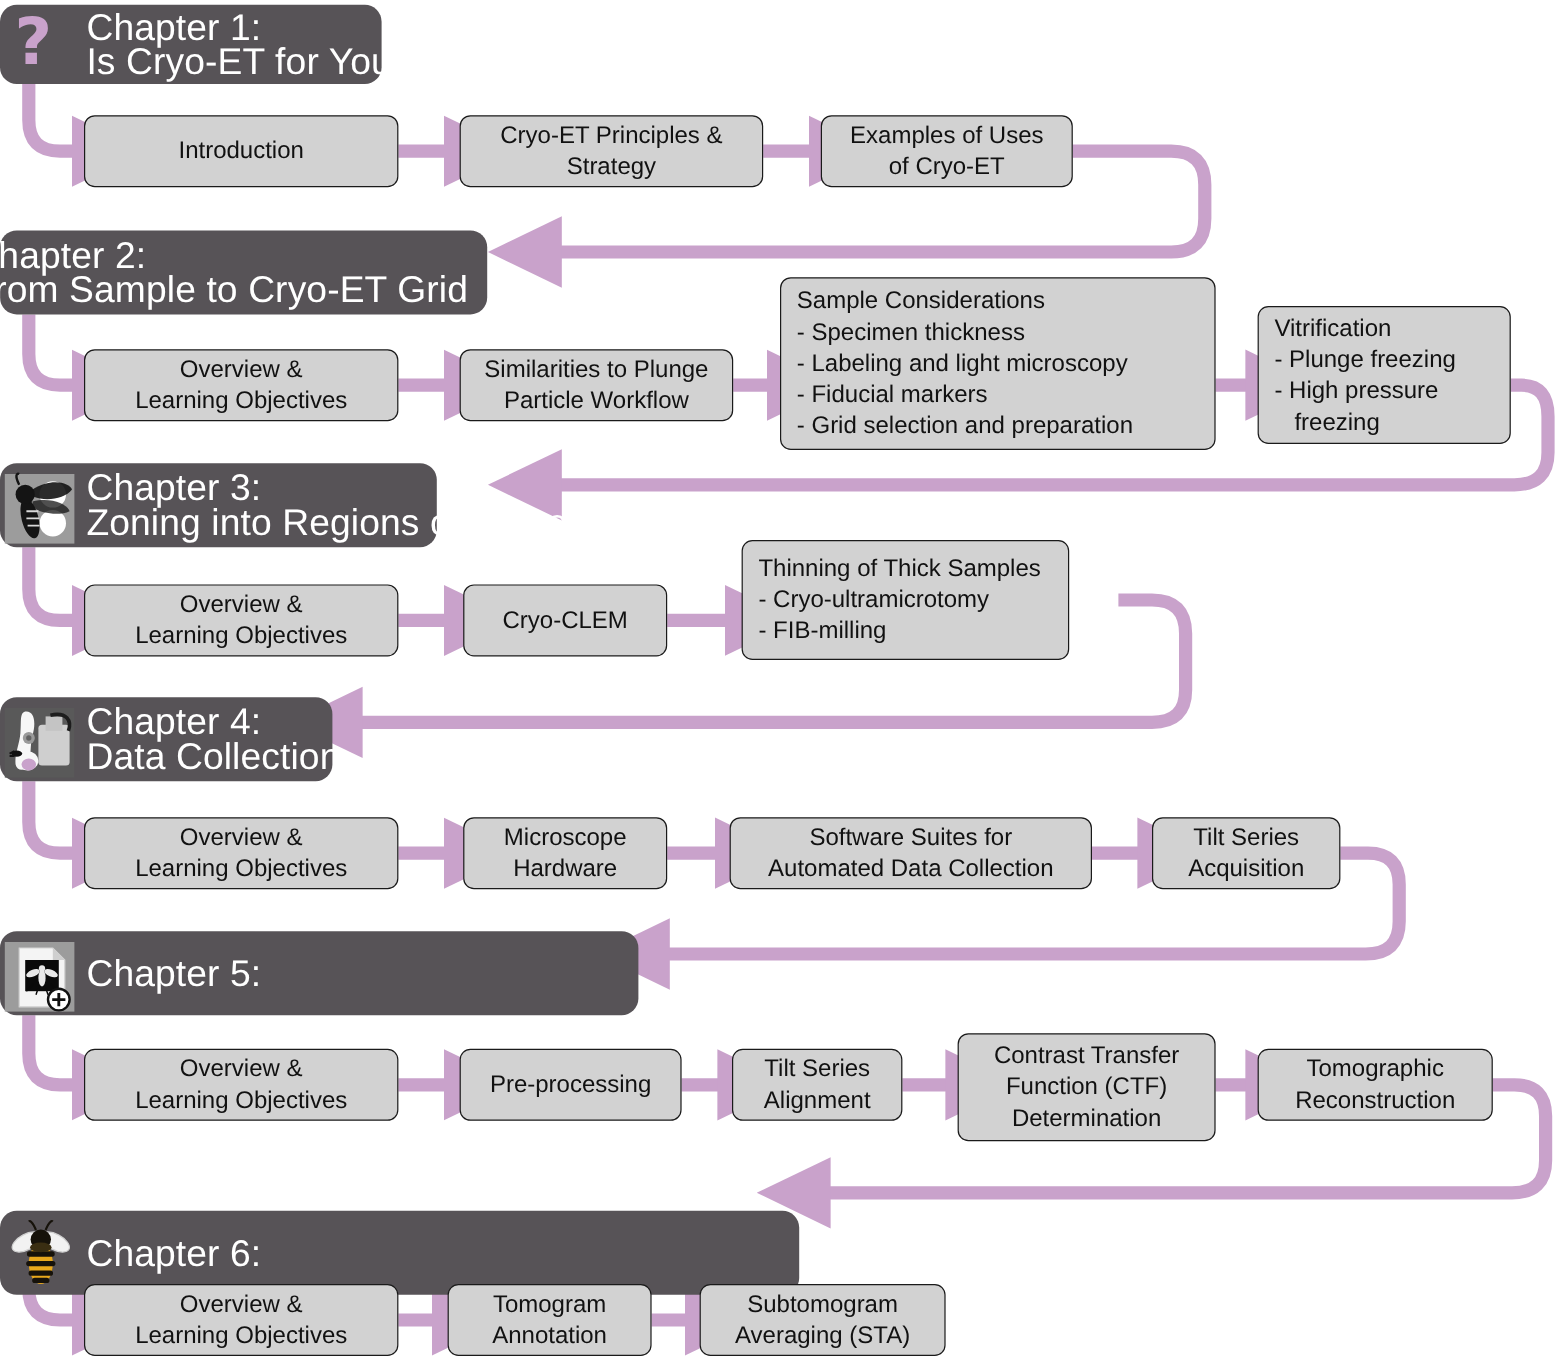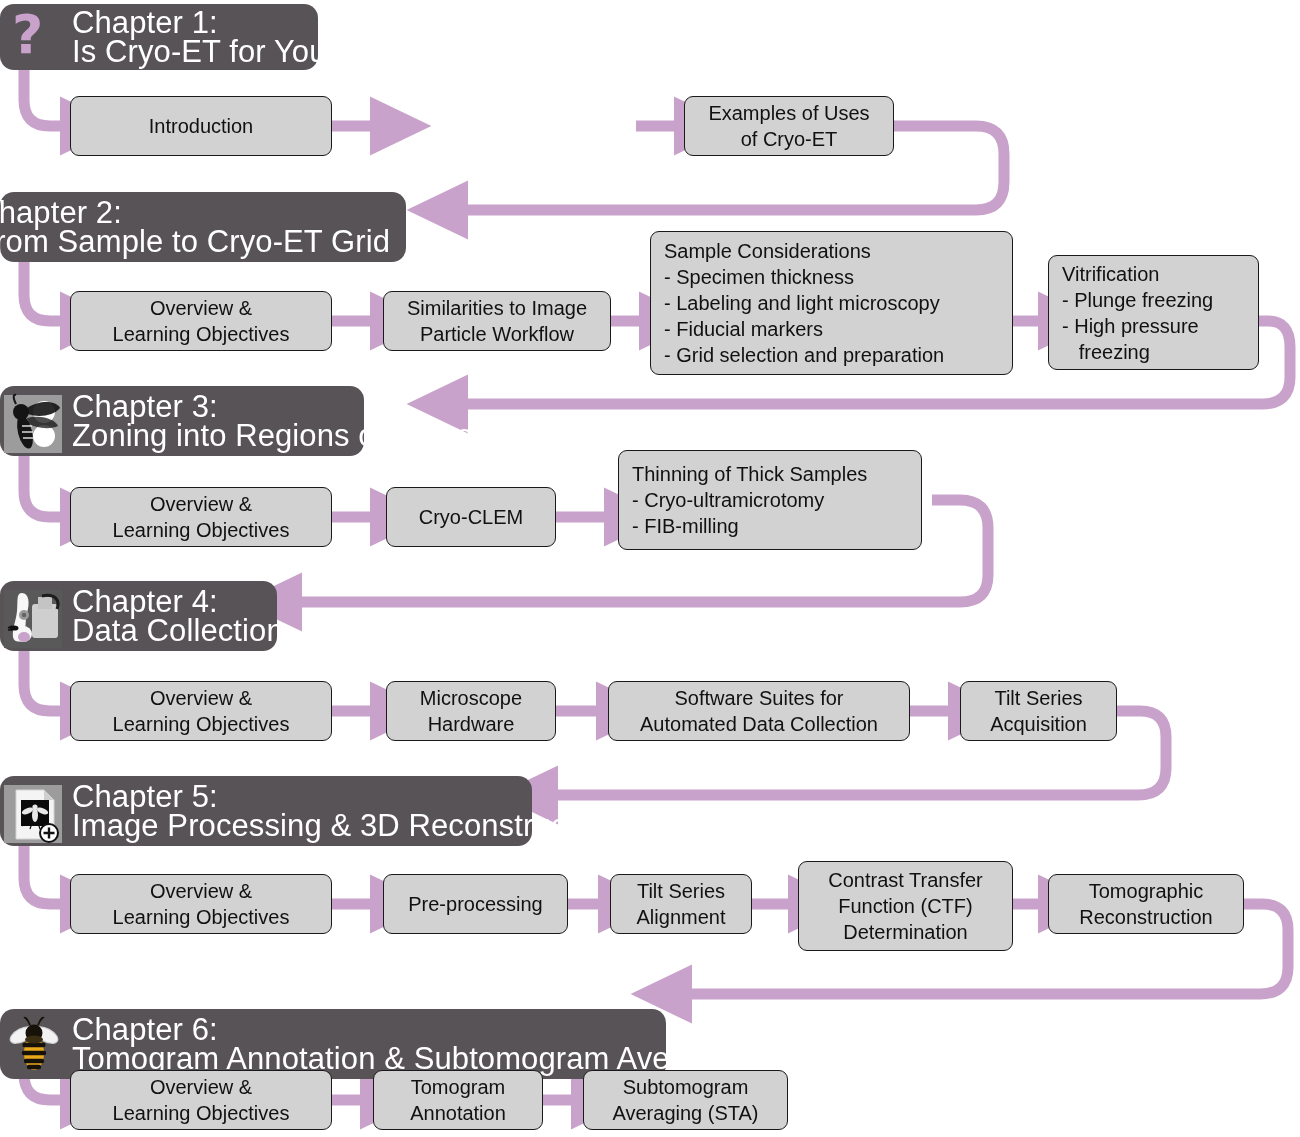--- a/index.html
+++ b/index.html
@@ -110,20 +110,22 @@
   <div class="chapter" style="left:0px;top:4px;width:318px;height:66px;">
     <div class="chapter-ico">
       <span class="qmark">?</span>
     </div>
     <div>
       <div class="chapter-text">Chapter 1:</div>
       <div class="chapter-text">Is Cryo-ET for You?</div>
     </div>
   </div>
   <div class="node" style="left:70px;top:96px;width:262px;height:60px;">Introduction</div>
+  <div class="node" style="left:383px;top:96px;width:253px;height:60px;">Cryo-ET Principles &amp;
+Strategy</div>
   <div class="node" style="left:684px;top:96px;width:210px;height:60px;">Examples of Uses
 of Cryo-ET</div>
 
   <div class="chapter" style="left:0px;top:192px;width:406px;height:70px;justify-content:flex-end;">
     <div class="chapter-ico">
       <svg class="ico-svg" width="58" height="58" viewBox="0 0 58 58">
         <circle cx="29" cy="29" r="25" fill="#c9a2cb" stroke="#ffffff" stroke-width="3"></circle>
         <clipPath id="c2clip">
             <circle cx="29" cy="29" r="18"></circle>
           </clipPath>
@@ -139,21 +141,21 @@
         </g>
       </svg>
     </div>
     <div>
       <div class="chapter-text">Chapter 2:</div>
       <div class="chapter-text">From Sample to Cryo-ET Grid</div>
     </div>
   </div>
   <div class="node" style="left:70px;top:291px;width:262px;height:60px;">Overview &amp;
 Learning Objectives</div>
-  <div class="node" style="left:383px;top:291px;width:228px;height:60px;">Similarities to Image
+  <div class="node" style="left:383px;top:291px;width:228px;height:60px;">Similarities to Plunge
 Particle Workflow</div>
   <div class="node left" style="left:650px;top:231px;width:363px;height:144px;">Sample Considerations
 - Specimen thickness
 - Labeling and light microscopy
 - Fiducial markers
 - Grid selection and preparation</div>
   <div class="node left" style="left:1048px;top:255px;width:211px;height:115px;">Vitrification
 - Plunge freezing
 - High pressure
    freezing</div>
@@ -177,21 +179,21 @@
       </svg>
     </div>
     <div>
       <div class="chapter-text">Chapter 3:</div>
       <div class="chapter-text">Zoning into Regions of Interest</div>
     </div>
   </div>
   <div class="node" style="left:70px;top:487px;width:262px;height:60px;">Overview &amp;
 Learning Objectives</div>
   <div class="node" style="left:386px;top:487px;width:170px;height:60px;">Cryo-CLEM</div>
-  <div class="node left" style="left:618px;top:450px;width:304px;height:100px;">Thinning of Thick Samples
+  <div class="node left" style="left:618px;top:450px;width:273px;height:100px;">Thinning of Thick Samples
 - Cryo-ultramicrotomy
 - FIB-milling</div>
 
   <div class="chapter" style="left:0px;top:581px;width:277px;height:70px;padding-left:2px;">
     <div class="chapter-ico" style="width:64px;flex:0 0 64px;margin-right:6px;">
       <svg class="ico-svg" width="64" height="64" viewBox="0 0 64 64">
         <rect x="2" y="3" width="58" height="58" fill="#595959"></rect>
         <rect x="30" y="17" width="26" height="34" rx="3" fill="#cfcfcf"></rect>
         <rect x="36" y="10" width="14" height="12" fill="#c4c4c4"></rect>
         <path d="M40,9 C54,6 58,14 55,22" stroke="#1d1d1d" stroke-width="3" fill="none"></path>
@@ -233,21 +235,20 @@
         </g>
         <g stroke="#0a0a0a" stroke-width="1.2">
           <path d="M26,38 L20,44 M40,38 L46,44 M30,41 L28,47 M36,41 L38,47"></path>
         </g>
         <circle cx="47" cy="51" r="9" fill="#ffffff" stroke="#111" stroke-width="2"></circle>
         <path d="M47,45.5 V56.5 M41.5,51 H52.5" stroke="#111" stroke-width="2.4"></path>
       </svg>
     </div>
     <div>
       <div class="chapter-text">Chapter 5:</div>
-      <div class="chapter-text">Image Processing &amp; 3D Reconstruction</div>
     </div>
   </div>
   <div class="node" style="left:70px;top:874px;width:262px;height:60px;">Overview &amp;
 Learning Objectives</div>
   <div class="node" style="left:383px;top:874px;width:185px;height:60px;">Pre-processing</div>
   <div class="node" style="left:610px;top:874px;width:142px;height:60px;">Tilt Series
 Alignment</div>
   <div class="node" style="left:798px;top:861px;width:215px;height:90px;">Contrast Transfer
 Function (CTF)
 Determination</div>
@@ -263,21 +264,20 @@
           <ellipse cx="32" cy="38" rx="10" ry="17" fill="#e8a81c"></ellipse>
           <path d="M22.6,30 h18.8 M22,38 h20 M24,46 h16 M27,52 h10" stroke="#16120a" stroke-width="4.4" stroke-linecap="round"></path>
           <circle cx="32" cy="18" r="8.5" fill="#16120a"></circle>
           <path d="M28,10 C25,3 23,2 22,3 M36,10 C39,3 41,2 42,3" stroke="#16120a" stroke-width="1.8" fill="none"></path>
           <ellipse cx="32" cy="24.5" rx="9" ry="4" fill="#3a2e12"></ellipse>
         </g>
       </svg>
     </div>
     <div>
       <div class="chapter-text">Chapter 6:</div>
-      <div class="chapter-text">Tomogram Annotation &amp; Subtomogram Averaging</div>
     </div>
   </div>
   <div class="node" style="left:70px;top:1070px;width:262px;height:60px;">Overview &amp;
 Learning Objectives</div>
   <div class="node" style="left:373px;top:1070px;width:170px;height:60px;">Tomogram
 Annotation</div>
   <div class="node" style="left:583px;top:1070px;width:205px;height:60px;">Subtomogram
 Averaging (STA)</div>
 
 </div>

